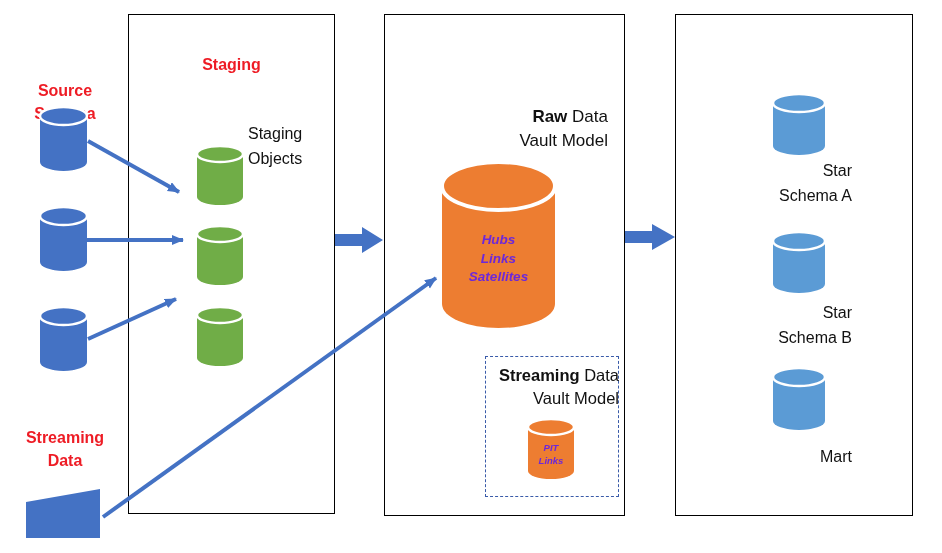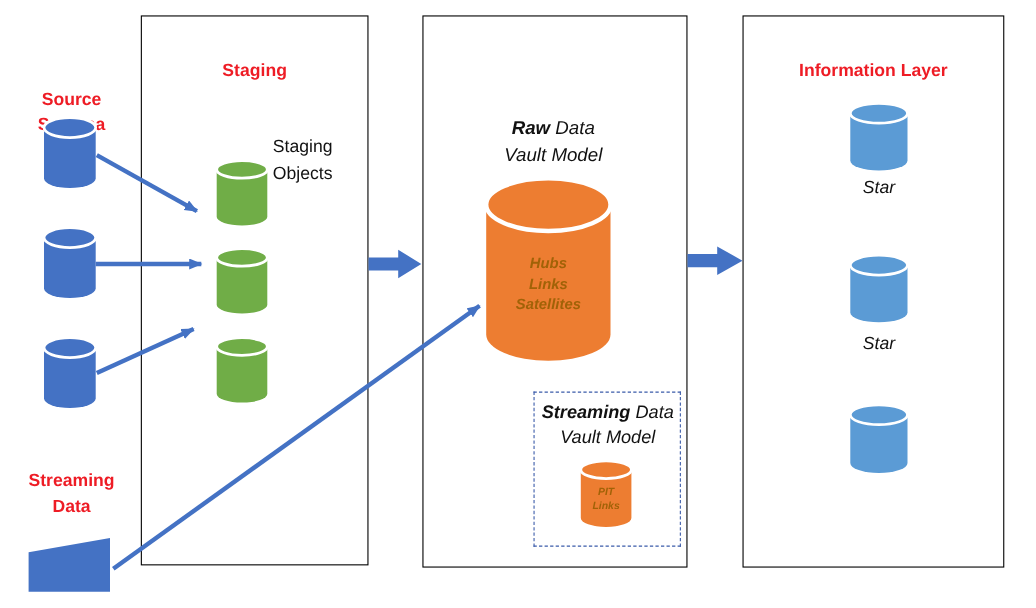--- a/index.html
+++ b/index.html
@@ -3,36 +3,36 @@
 <meta charset="utf-8">
 <style>
   html,body { margin:0; padding:0; background:#fff; }
   .canvas {
     position:relative; width:942px; height:553px; background:#ffffff;
     font-family:"Liberation Sans", sans-serif; overflow:hidden;
   }
   .box { position:absolute; border:1.5px solid var(--box-border, #000); box-sizing:border-box; }
   .dashed-box { position:absolute; border:1px dashed var(--dashed-border, #3A5BA9); box-sizing:border-box; }
   .txt { position:absolute; color:var(--text-black, #111); font-size:16px; line-height:25px; }
-  .center { text-align:center;font-style:italic; }
+  .center { text-align:right; }
   .heading { color:var(--heading-red, #EE1C25); font-weight:bold; font-size:16px; line-height:23px; text-align:center; position:absolute; }
   .bold { font-weight:bold; }
   .overlay { position:absolute; left:0; top:0; width:942px; height:553px; }
   .overlay line { stroke:var(--primary-blue, #4472C4); stroke-width:4; }
   .overlay .arrowhead-shape { fill:var(--primary-blue, #4472C4); }
   .overlay .block-arrow { fill:var(--primary-blue, #4472C4); }
   .overlay .stream-shape { fill:var(--primary-blue, #4472C4); }
   svg.cyl { position:absolute; overflow:visible; }
   .c-blue path, .c-blue ellipse { fill:var(--primary-blue, #4472C4); }
   .c-green path, .c-green ellipse { fill:var(--green, #70AD47); }
   .c-orange path, .c-orange ellipse { fill:var(--orange, #ED7D31); }
   .c-lblue path, .c-lblue ellipse { fill:var(--light-blue, #5B9BD5); }
   svg.cyl ellipse.top { stroke:#ffffff; stroke-width:2.5; }
   svg.cyl.big ellipse.top { stroke-width:4; }
-  .cyl-text { position:absolute; color:#a16207; font-weight:bold; font-style:italic; text-align:center; }
+  .cyl-text { position:absolute; color:#6d28d9; font-weight:bold; font-style:italic; text-align:center; }
   .hubs { font-size:13.5px; line-height:18.5px; }
   .pit { font-size:9.5px; line-height:13px; }
   .vault-name { font-size:17px; line-height:24px; }
   .bdv-name { font-size:16.5px; line-height:23px; }
   .red2 { color:var(--heading-red, #EE1C25); font-weight:bold; font-size:16px; line-height:23px; text-align:center; position:absolute; }
 </style>
 </head>
 <body>
 
 <div class="canvas">
@@ -117,35 +117,37 @@
   </div>
   <svg class="cyl c-orange" style="left:528px; top:419px;" width="46" height="60">
     <path d="M0,8 L0,52 A23,8 0 0 0 46,52 L46,8 Z"></path>
     <ellipse class="top" cx="23" cy="8" rx="23" ry="8"></ellipse>
   </svg>
   <div class="cyl-text pit" style="left:528px; top:441px; width:46px;">
     <div>PIT</div>
     <div>Links</div>
   </div>
 
-  <div class="heading" style="left:675px; top:53px; width:238px;">Information Layer</div>
   <svg class="cyl c-lblue" style="left:773px; top:94px;" width="52" height="61">
     <path d="M0,9 L0,52 A26,9 0 0 0 52,52 L52,9 Z"></path>
     <ellipse class="top" cx="26" cy="9" rx="26" ry="9"></ellipse>
   </svg>
   <div class="txt center" style="left:746px; top:158px; width:106px;">
     <div>Star</div>
+    <div>Schema A</div>
   </div>
   <svg class="cyl c-lblue" style="left:773px; top:232px;" width="52" height="61">
     <path d="M0,9 L0,52 A26,9 0 0 0 52,52 L52,9 Z"></path>
     <ellipse class="top" cx="26" cy="9" rx="26" ry="9"></ellipse>
   </svg>
   <div class="txt center" style="left:746px; top:300px; width:106px;">
     <div>Star</div>
+    <div>Schema B</div>
   </div>
   <svg class="cyl c-lblue" style="left:773px; top:368px;" width="52" height="62">
     <path d="M0,9 L0,53 A26,9 0 0 0 52,53 L52,9 Z"></path>
     <ellipse class="top" cx="26" cy="9" rx="26" ry="9"></ellipse>
   </svg>
   <div class="txt center" style="left:746px; top:444px; width:106px;">
+    <div>Mart</div>
   </div>
 
 </div>
 
 </body></html>

